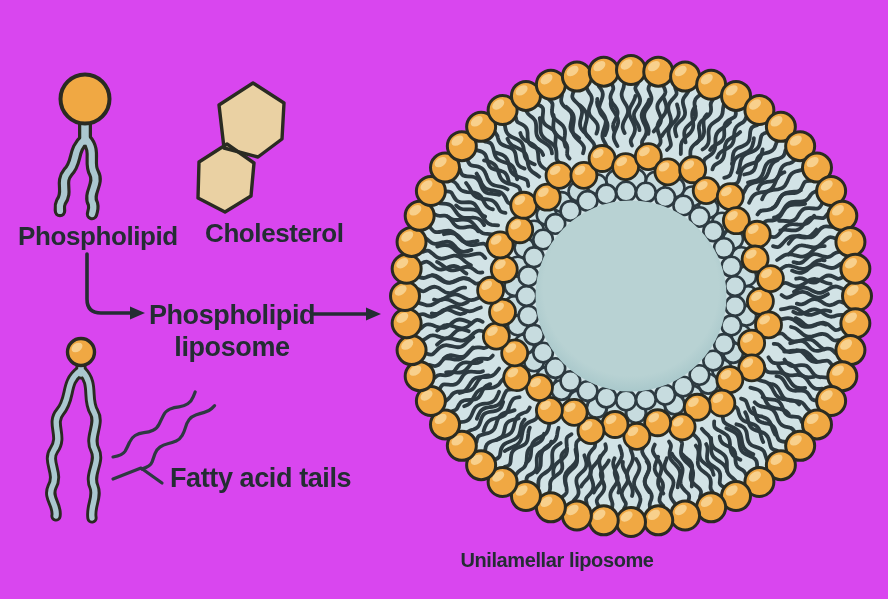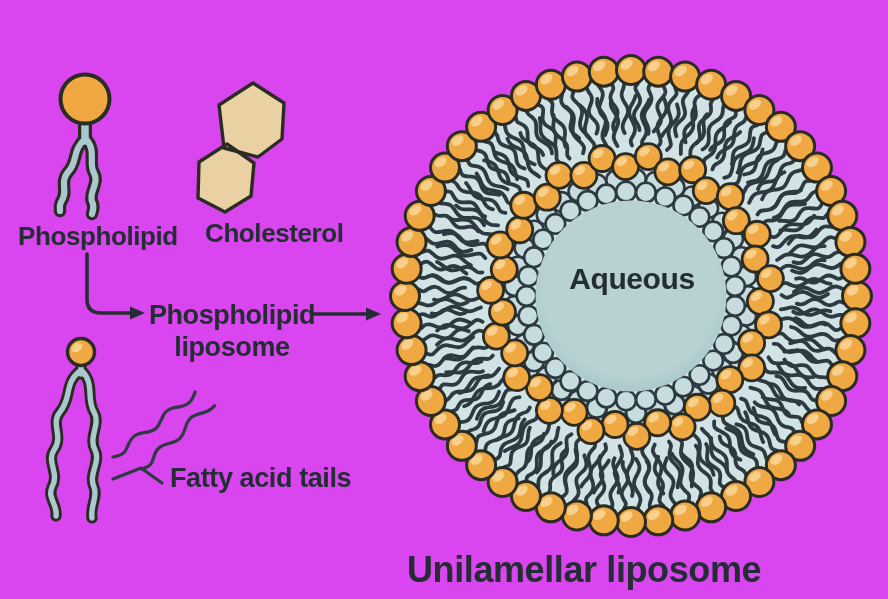--- a/index.html
+++ b/index.html
@@ -4,21 +4,21 @@
 <style>
   html,body{margin:0;padding:0;}
   body{font-family:"Liberation Sans","DejaVu Sans",sans-serif;}
   #stage{position:relative;width:888px;height:599px;overflow:hidden;background:#f5ecdf;}
   #art{position:absolute;left:0;top:0;}
   .label{position:absolute;color:#242d33;font-weight:700;letter-spacing:-0.4px;
          text-align:center;white-space:nowrap;line-height:1.18;}
   .lbl-sm{font-size:26px;}
   .lbl-md{font-size:27px;}
   .lbl-core{font-size:30px;line-height:1.13;}
-  .lbl-cap{font-size:36px;}
+  .lbl-cap{font-size:20px;}
 </style>
 </head>
 <body>
 
 <div id="stage" style="background: #d946ef;">
   <svg id="art" width="888" height="599" viewBox="0 0 888 599">
       <defs>
         <radialGradient id="coreGrad" cx="0.5" cy="0.46" r="0.62">
           <stop offset="0%" stop-color="#b8d2d3"></stop>
           <stop offset="74%" stop-color="#b8d2d3"></stop>
@@ -512,17 +512,16 @@
   <div class="label lbl-sm" style="left: 176px; top: 218px; width: 130px; color: rgb(36, 45, 51); margin-left: 29px;">Cholesterol</div>
 
   <div class="label lbl-md" style="left: 142px; top: 300px; width: 180px; color: rgb(36, 45, 51);">
     <div>Phospholipid</div>
     <div>liposome</div>
   </div>
 
   <div class="label lbl-md" style="left: 170px; top: 463px; text-align: center; color: rgb(36, 45, 51);">Fatty acid tails</div>
 
   <div class="label lbl-core" style="left: 542px; top: 262px; width: 180px; color: rgb(36, 45, 51);">
-    <div>Aqueous</div>
   </div>
 
   <div class="label lbl-cap" style="left: 407px; top: 549px; width: 300px; color: rgb(36, 45, 51);">Unilamellar liposome</div>
 </div>
 
 </body></html>

